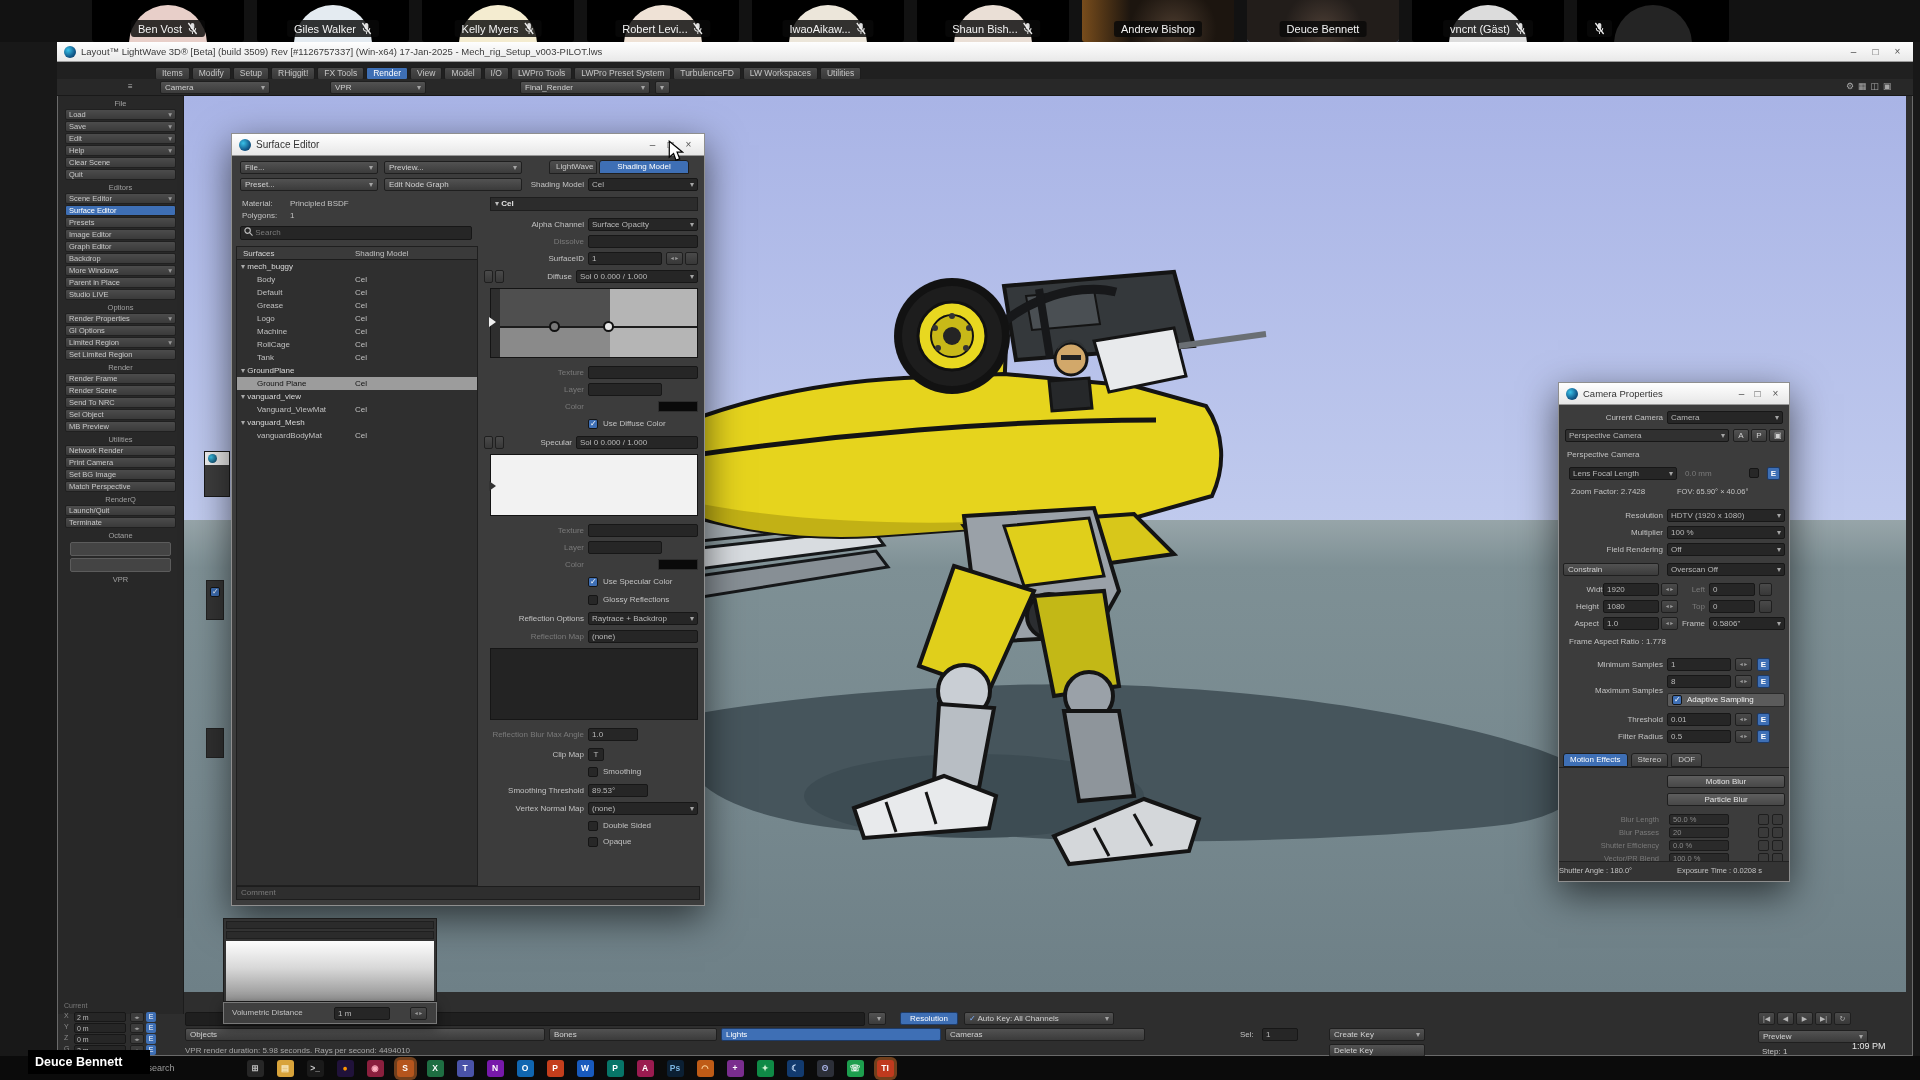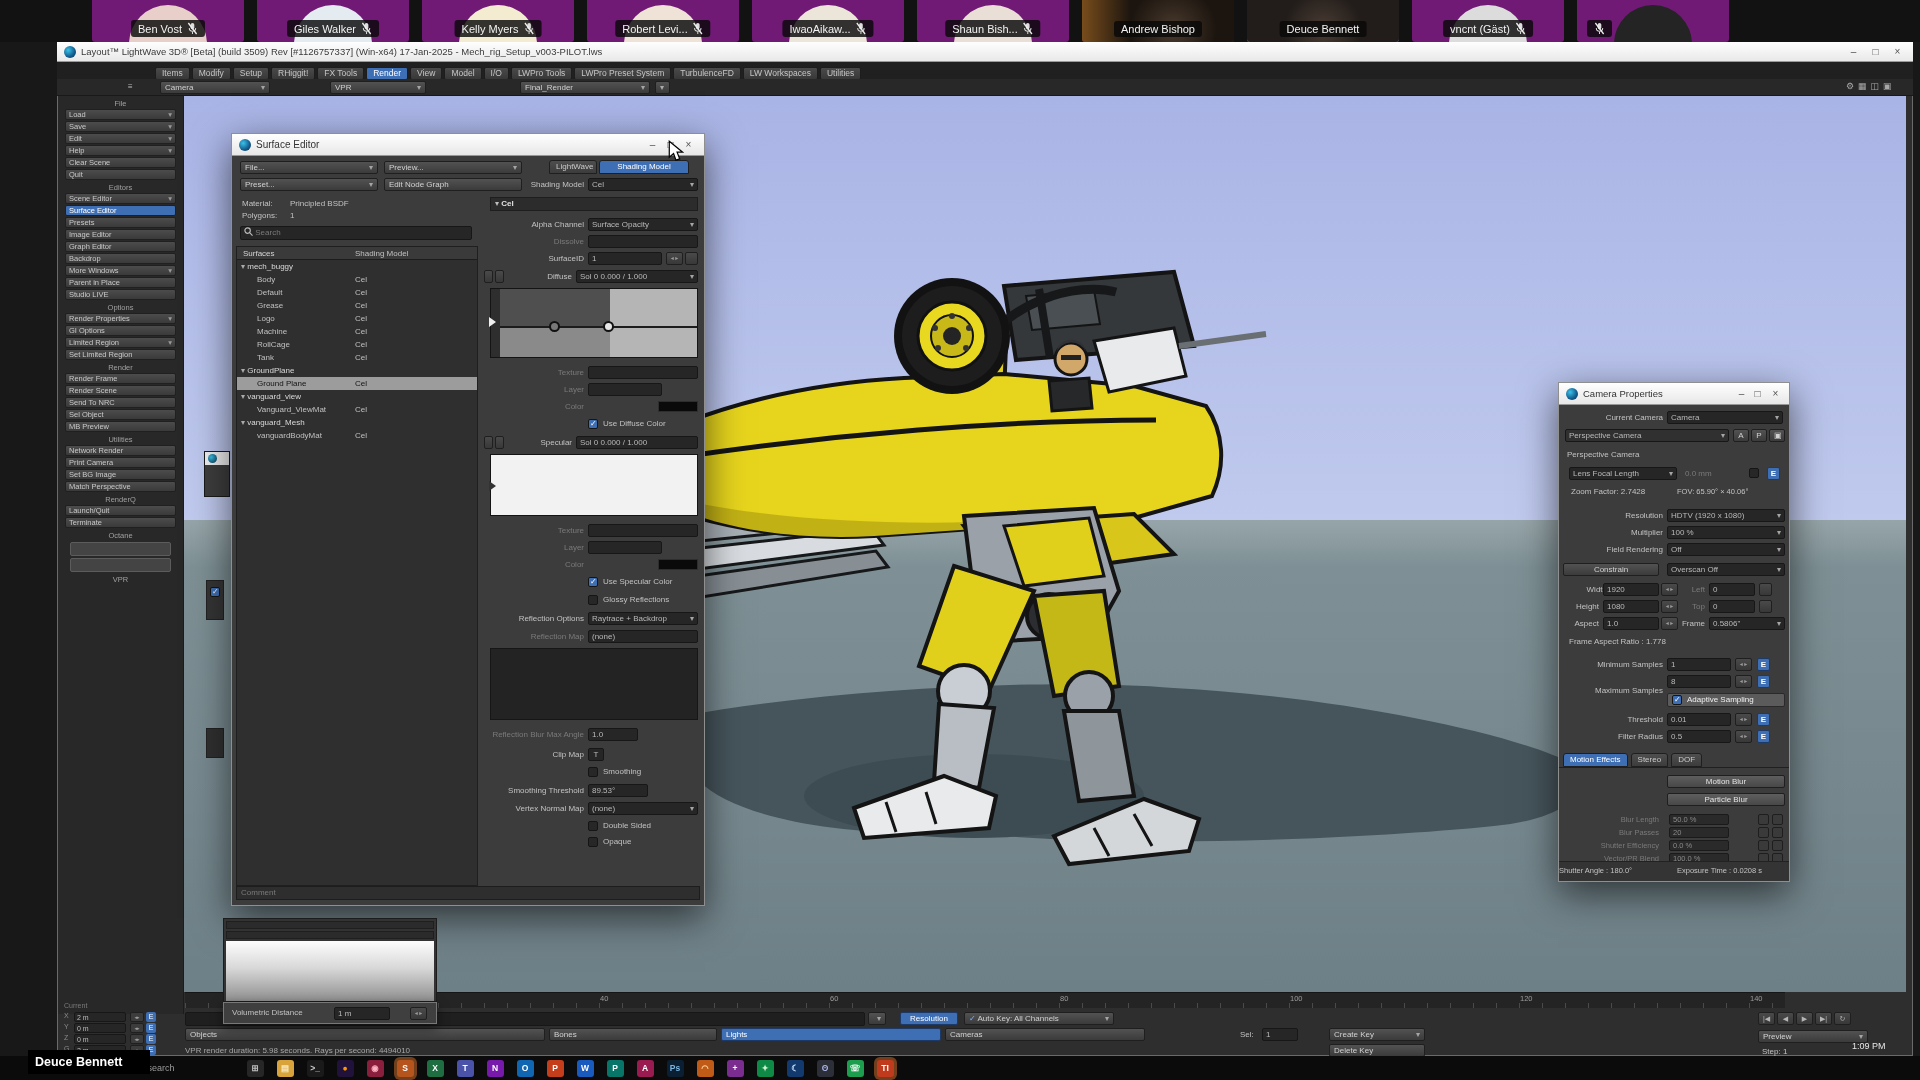--- a/index.html
+++ b/index.html
@@ -24,21 +24,21 @@
 .hdrbar::before{content:"▾ ";color:#bdbdbd;font-weight:normal}
 .panel{position:absolute;background:#3c3c3c;border:1px solid #8f8f8f;box-shadow:0 12px 36px rgba(0,0,0,.6)}
 .ptitle{position:absolute;left:0;top:0;right:0;height:22px;background:linear-gradient(#ffffff,#e7e7e7);border-bottom:1px solid #979797}
 .ptitle .t{position:absolute;left:24px;top:5px;font-size:10px;color:#333}
 .picon{position:absolute;left:7px;top:5px;width:12px;height:12px;border-radius:50%;background:radial-gradient(circle at 35% 35%,#39c2e8,#125a8c 60%,#0a3050)}
 .wc{position:absolute;top:4px;width:15px;height:14px;font-size:10px;line-height:14px;text-align:center;color:#555}
 .tab{position:absolute;height:14px;line-height:12px;font-size:8px;color:#cacaca;background:linear-gradient(#4e4e4e,#3c3c3c);border:1px solid #1f1f1f;border-radius:3px 3px 0 0;padding:0 6px;text-align:center}
 .tab.on{background:#3e6fb5;color:#fff}
 
 #strip{position:absolute;left:0;top:0;width:1920px;height:42px;background:#121212;display:flex;gap:13px;padding-left:92px}
-.tile{position:relative;width:152px;height:42px;background:#701a75;overflow:hidden;flex:0 0 auto;border-radius:0 0 3px 3px}
+.tile{position:relative;width:152px;height:42px;background:#000000;overflow:hidden;flex:0 0 auto;border-radius:0 0 3px 3px}
 .tile .av{position:absolute;left:50%;top:5px;transform:translateX(-50%);width:78px;height:78px;border-radius:50%}
 .tile.vid .av{left:0;top:0;transform:none;width:100%;height:100%;border-radius:0}
 .tile.aw .av{background-image:linear-gradient(90deg,rgba(196,122,38,.55),rgba(0,0,0,0) 32%),radial-gradient(circle at 60% 70%,rgba(120,95,75,.5),rgba(0,0,0,0) 45%)}
 .tile.dc .av{background-image:radial-gradient(circle at 50% 70%,rgba(150,120,100,.35),rgba(0,0,0,0) 48%)}
 .tile.act{box-shadow:inset 0 0 0 2px #7c9ce0}
 .pill{position:absolute;bottom:5px;left:50%;transform:translateX(-50%);background:rgba(8,8,8,.82);border-radius:3px;padding:2px 7px;display:flex;align-items:center;gap:5px;max-width:144px}
 .tile.dark .pill{left:10px;transform:none}
 .pname{font-size:11px;color:#f2f2f2;white-space:nowrap;overflow:hidden}
 .pname:empty{display:none}
 .mic{width:11px;height:13px;flex:0 0 auto}
@@ -597,21 +597,21 @@
     <span class="chk" style="left:190px;top:85px"></span>
     <div class="ebtn" style="left:208px;top:84px">E</div>
     <div class="lbl" style="left:12px;top:103px">Zoom Factor: 2.7428</div>
     <div class="lbl" style="left:118px;top:103px;font-size:7.5px">FOV: 65.90° × 40.06°</div>
     <div class="lbl rt" style="left:4px;top:127px;width:100px">Resolution</div>
     <div class="fld drop" style="left:108px;top:126px;width:118px">HDTV (1920 x 1080)</div>
     <div class="lbl rt" style="left:4px;top:144px;width:100px">Multiplier</div>
     <div class="fld drop" style="left:108px;top:143px;width:118px">100 %</div>
     <div class="lbl rt" style="left:4px;top:161px;width:100px">Field Rendering</div>
     <div class="fld drop" style="left:108px;top:160px;width:118px">Off</div>
-    <div class="btn" style="left:4px;top:180px;width:96px;text-align:center">Constrain</div>
+    <div class="btn" style="left:4px;top:180px;width:96px;">Constrain</div>
     <div class="fld drop" style="left:108px;top:180px;width:118px">Overscan Off</div>
     <div class="lbl rt" style="left:12px;top:201px;width:36px">Width</div>
     <div class="fld" style="left:44px;top:200px;width:56px">1920</div>
     <div class="wdg" style="left:102px;top:200px"></div>
     <div class="lbl rt dim" style="left:120px;top:201px;width:26px">Left</div>
     <div class="fld dim" style="left:150px;top:200px;width:46px">0</div>
     <div class="sqb" style="left:200px;top:200px"></div>
     <div class="lbl rt" style="left:4px;top:218px;width:36px">Height</div>
     <div class="fld" style="left:44px;top:217px;width:56px">1080</div>
     <div class="wdg" style="left:102px;top:217px"></div>
@@ -690,30 +690,20 @@
           <i style="right:18px"></i>
           <i style="right:4px"></i>
         </div>
       </div>
     <div class="abs" style="left:0;top:478px;width:230px;height:20px;background:#343434;border-top:1px solid #222">
       <span class="lbl" style="left:0;top:3px;font-size:7.5px">Shutter Angle : 180.0°</span>
       <span class="lbl" style="left:118px;top:3px;font-size:7.5px">Exposure Time : 0.0208 s</span>
     </div>
   </div>
 
-  <div id="ruler">
-
-  <span class="rlabel" style="left: 185px;">20</span>
-      <span class="rlabel" style="left: 415px;">40</span>
-      <span class="rlabel" style="left: 645px;">60</span>
-      <span class="rlabel" style="left: 875px;">80</span>
-      <span class="rlabel" style="left: 1105px;">100</span>
-      <span class="rlabel" style="left: 1335px;">120</span>
-      <span class="rlabel" style="left: 1565px;">140</span>
-    </div>
 
   <div class="fld" style="left:185px;top:1012px;width:680px;height:14px;background:#1f1f1f"></div>
   <div class="btn drop" style="left:868px;top:1012px;width:18px"></div>
   <div class="btn blue" style="left:900px;top:1012px;width:58px;text-align:center">Resolution</div>
   <div class="btn drop" style="left:964px;top:1012px;width:150px">
     <span style="color:#7fb2ff">✓ </span><span>Auto Key: All Channels</span>
   </div>
 
   <div class="btn" style="left:185px;top:1028px;width:360px">Objects</div>
   <div class="btn" style="left:549px;top:1028px;width:168px">Bones</div>

